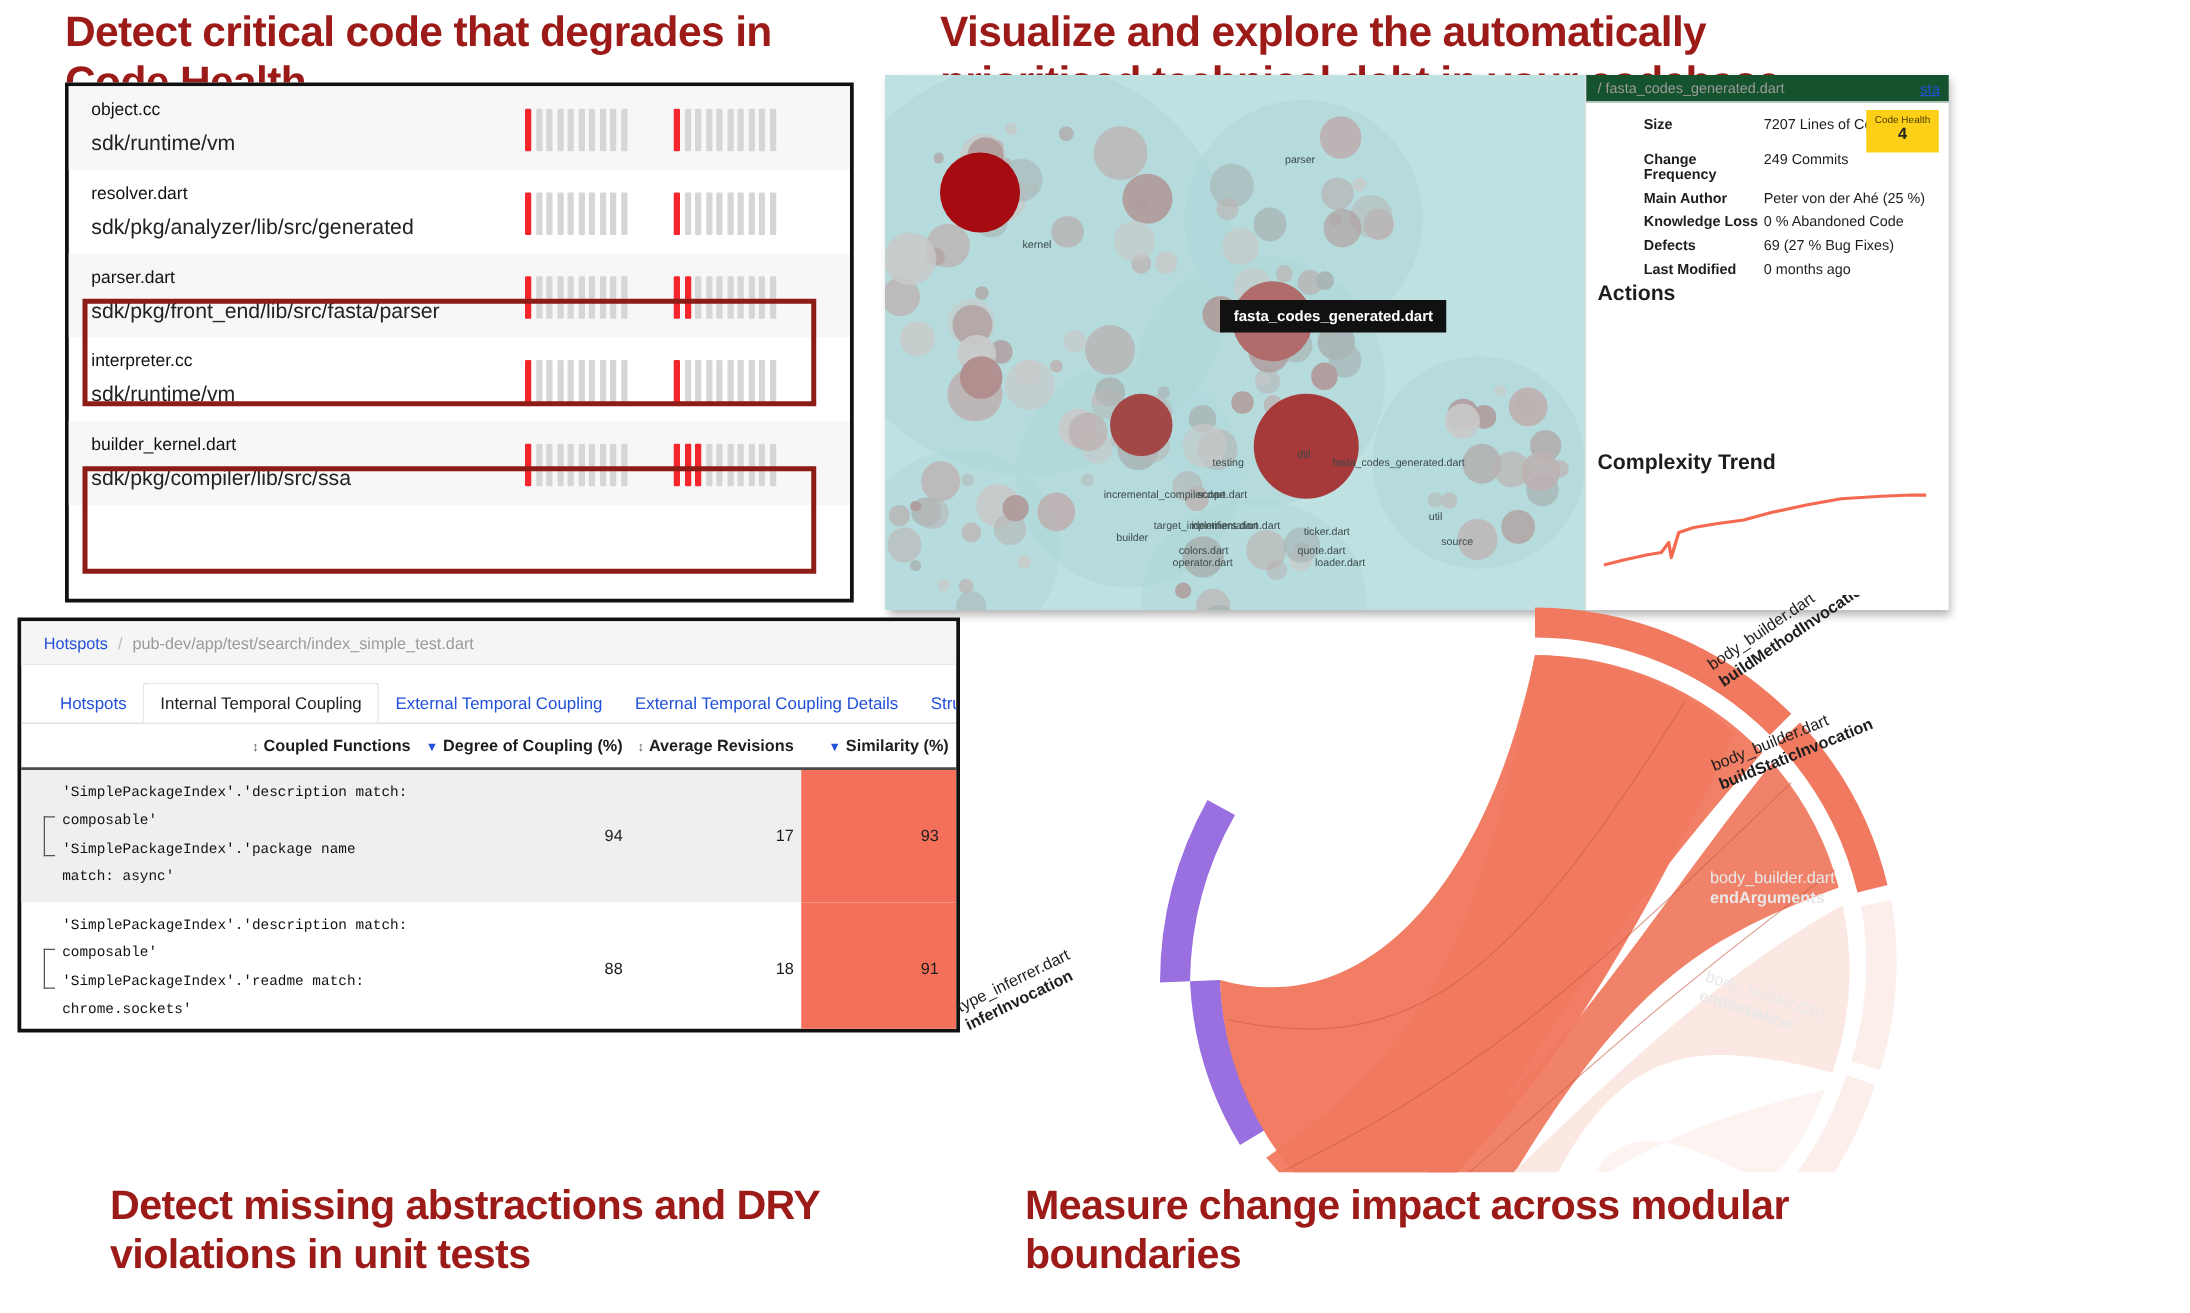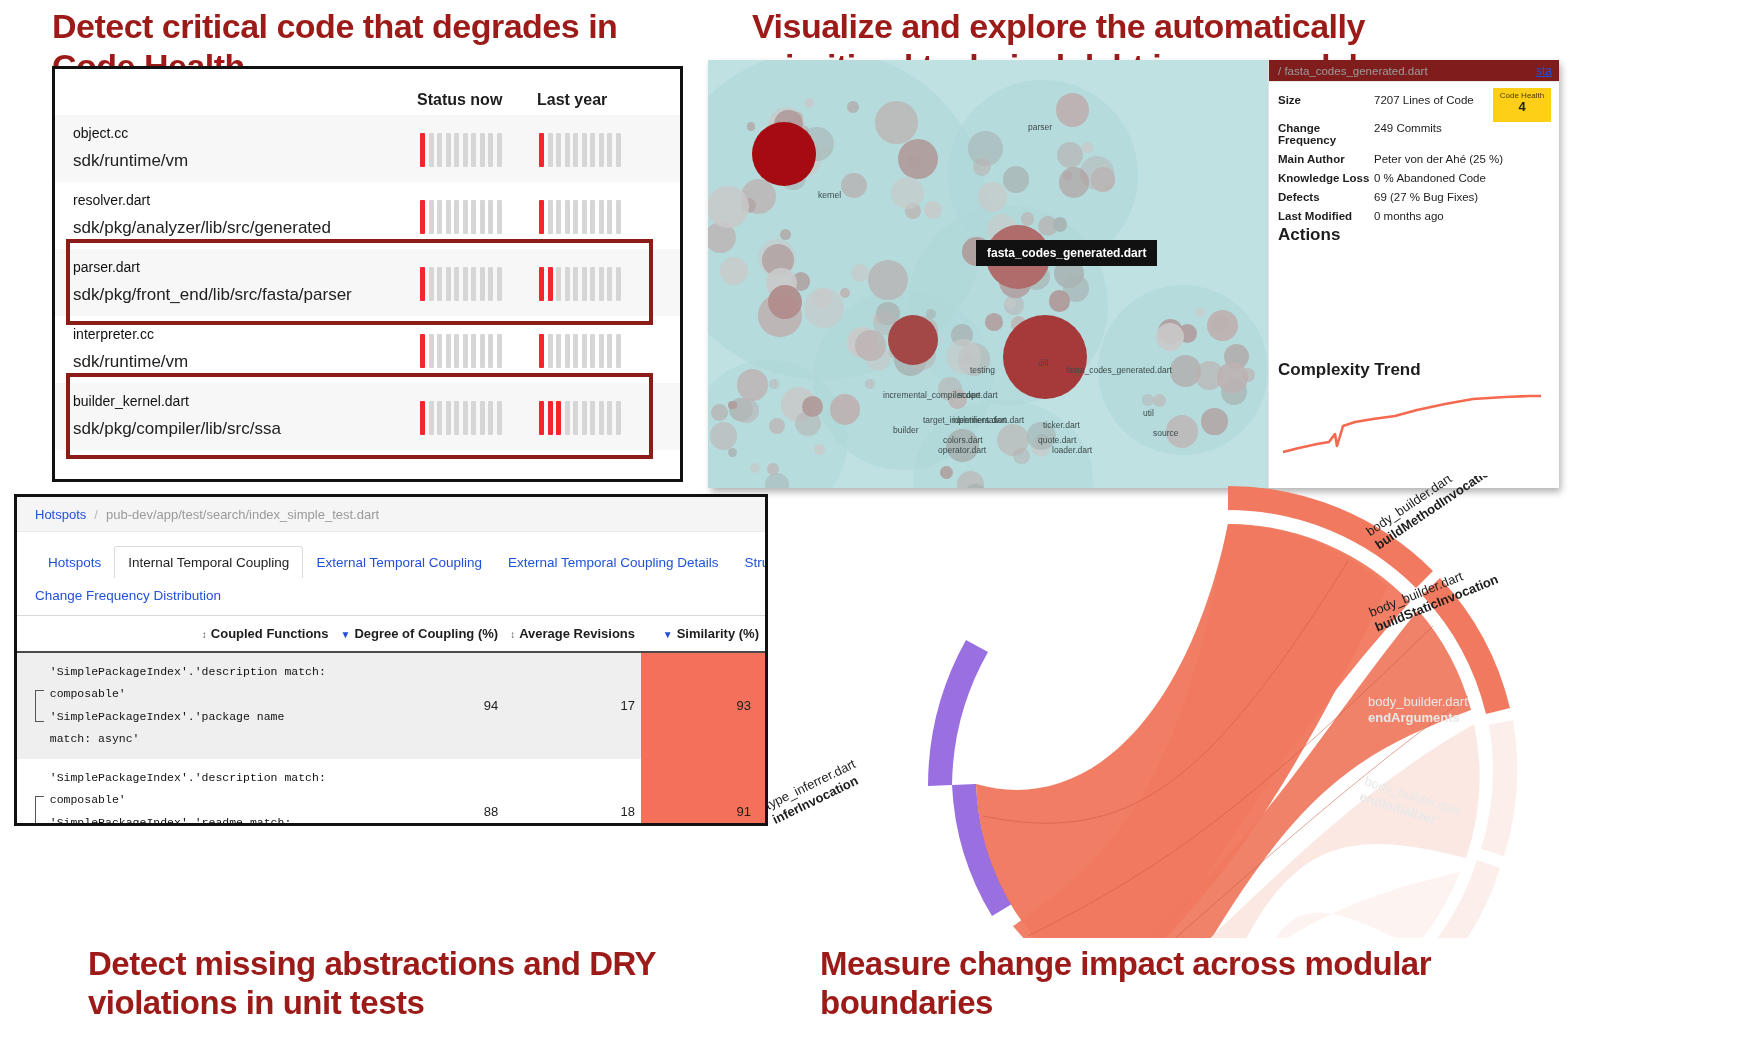--- a/index.html
+++ b/index.html
@@ -32,26 +32,26 @@
   .bar.red{background:#f5252c;}
   .hl-box{position:absolute;border:4px solid #8d1b16;left:11px;width:587px;
           box-sizing:border-box;pointer-events:none;}
 
   
   #panel-map{left:708px;top:60px;width:850px;height:428px;background:#fff;
              box-shadow:3px 4px 7px rgba(0,0,0,.30);}
   #bubble-canvas{left:0;top:0;width:560px;height:428px;background:#bfe1e2;overflow:hidden;}
   #detail-pane{left:560px;top:0;width:290px;height:428px;background:#fff;
                border-left:1px solid #e2e2e2;}
-  .crumb{position:absolute;left:0;top:0;right:0;height:22px;background:#7f1d1d;
+  .crumb{position:absolute;left:0;top:0;right:0;height:22px;background:#14532d;
          border-bottom:1px solid #e8e8e8;color:#9b9b9b;font-size:11.5px;
          line-height:22px;padding-left:9px;box-sizing:border-box;overflow:hidden;}
   .meta{position:absolute;left:9px;top:34px;width:272px;}
   .meta-row{display:flex;font-size:11.5px;color:#1d1d1d;margin-bottom:7px;}
-  .meta-row .k{width:96px;font-weight:bold;}
+  .meta-row .k{width:96px;font-weight:bold;margin-left:37px;}
   .meta-row .v{flex:1;}
   .meta-row.size .v{margin-top:0;}
   #ch-badge{position:absolute;right:8px;top:28px;width:58px;height:34px;
             background:#fdd017;text-align:center;}
   #ch-badge .lbl{font-size:8px;color:#4a3a00;padding-top:3px;}
   #ch-badge .val{font-size:13px;font-weight:bold;color:#222;line-height:14px;}
   .sec-h{position:absolute;left:9px;font-size:17px;font-weight:bold;color:#1d1d1d;}
   #h-actions{top:165px;}
   #h-trend{top:300px;}
   .btns{position:absolute;left:9px;top:196px;width:272px;}
@@ -122,24 +122,20 @@
 <div class="abs caption cap-tr">Visualize and explore the automatically prioritised technical debt in your codebase</div>
 <div class="abs caption cap-bl">Detect missing abstractions and DRY violations in unit tests</div>
 <div class="abs caption cap-br">Measure change impact across modular boundaries</div>
 
 <svg class="abs" id="arrow" width="130" height="190">
   <path d="M8 14 C 70 18, 84 80, 72 140" stroke="#8d1b16" stroke-width="8" fill="none" stroke-linecap="round"></path>
   <path d="M54 128 L72 168 L90 126 Z" fill="#8d1b16"></path>
 </svg>
 
 <div class="abs" id="panel-health">
-  <div class="hdr">
-    <div class="col-title col-now">Status now</div>
-    <div class="col-title col-last">Last year</div>
-  </div>
   <div id="health-rows">
       <div class="frow alt">
         <div class="fname">object.cc</div>
         <div class="fpath">sdk/runtime/vm</div>
         <div class="bars now">
           <div class="bar red"></div>
           <div class="bar"></div>
           <div class="bar"></div>
           <div class="bar"></div>
           <div class="bar"></div>
@@ -489,23 +485,20 @@
     <span class="sep">/</span>
     <span class="cur">pub-dev/app/test/search/index_simple_test.dart</span>
   </div>
   <div class="tabs" id="tabs-row1">
       <div class="tab">Hotspots</div>
       <div class="tab active">Internal Temporal Coupling</div>
       <div class="tab">External Temporal Coupling</div>
       <div class="tab">External Temporal Coupling Details</div>
       <div class="tab">Structural Recommendatio</div>
     </div>
-  <div class="tabs tabs2" id="tabs-row2">
-      <div class="tab">Change Frequency Distribution</div>
-    </div>
   <table id="tbl">
     <thead>
       <tr>
         <th class="lead">
           <span class="sortic both">↕</span><span>Coupled Functions</span>
         </th>
         <th>
           <span class="sortic">▼</span><span>Degree of Coupling (%)</span>
         </th>
         <th>

